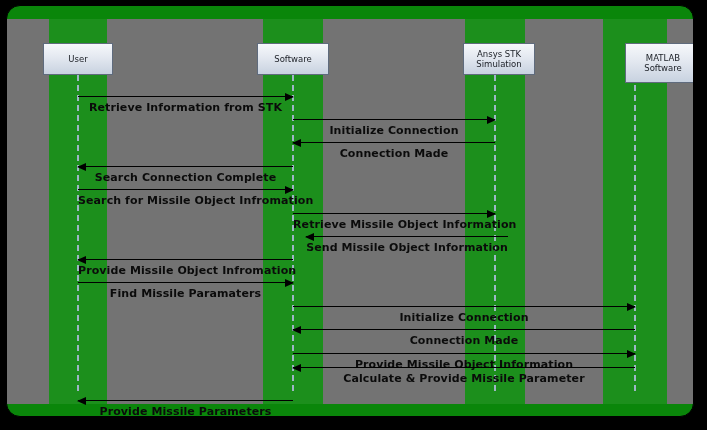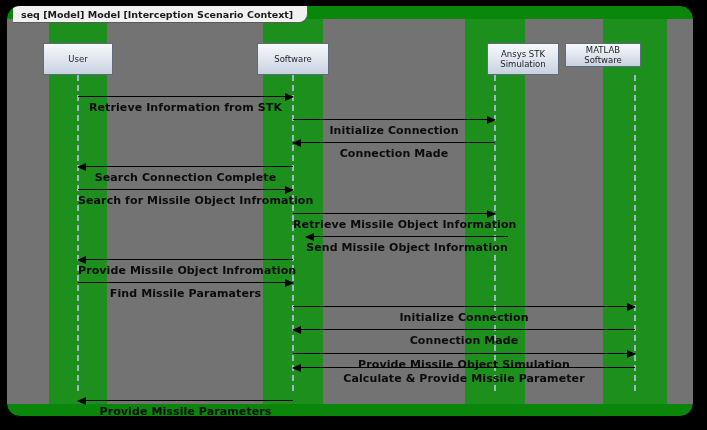--- a/index.html
+++ b/index.html
@@ -137,21 +137,20 @@
     z-index: 17;
     letter-spacing: 0.1px;
   }
 </style>
 </head>
 <body>
 
 <div id="stage">
   <div id="frame">
 
-    <div id="frame-label">seq [Model] Model [Interception Scenario Context]</div>
 
     <div id="canvas">
       <div id="bands">
           <div class="band" style="left: 42px; width: 58px; background: rgb(28, 143, 28);"></div>
           <div class="band" style="left: 256px; width: 60px; background: rgb(28, 143, 28);"></div>
           <div class="band" style="left: 458px; width: 60px; background: rgb(28, 143, 28);"></div>
           <div class="band" style="left: 596px; width: 64px; background: rgb(28, 143, 28);"></div>
         </div>
       <div id="lifelines">
           <div class="lifeline" style="left: 70px; top: 56px; height: 316px;"></div>
@@ -159,24 +158,24 @@
           <div class="lifeline" style="left: 487px; top: 56px; height: 316px;"></div>
           <div class="lifeline" style="left: 627px; top: 56px; height: 316px;"></div>
         </div>
       <div id="heads">
           <div class="lifeline-head" style="left: 36px; top: 24px; width: 70px; height: 32px;">
             <span>User</span>
           </div>
           <div class="lifeline-head" style="left: 250px; top: 24px; width: 72px; height: 32px;">
             <span>Software</span>
           </div>
-          <div class="lifeline-head" style="left: 480px; top: 24px; width: 72px; height: 32px;">
+          <div class="lifeline-head" style="left: 456px; top: 24px; width: 72px; height: 32px;">
             <span>Ansys STK Simulation</span>
           </div>
-          <div class="lifeline-head" style="left: 558px; top: 24px; width: 76px; height: 24px;">
+          <div class="lifeline-head" style="left: 618px; top: 24px; width: 76px; height: 40px;">
             <span>MATLAB Software</span>
           </div>
         </div>
       <div id="messages">
           <div class="msg" style="left: 71px; top: 77px; width: 215px;">
             <div class="arrowhead right"></div>
             <div class="msg-label">Retrieve Information from STK</div>
           </div>
           <div class="msg" style="left: 286px; top: 100px; width: 202px;">
             <div class="arrowhead right"></div>
@@ -213,21 +212,21 @@
           <div class="msg" style="left: 286px; top: 287px; width: 342px;">
             <div class="arrowhead right"></div>
             <div class="msg-label">Initialize Connection</div>
           </div>
           <div class="msg" style="left: 286px; top: 310px; width: 342px;">
             <div class="arrowhead left"></div>
             <div class="msg-label">Connection Made</div>
           </div>
           <div class="msg" style="left: 286px; top: 334px; width: 342px;">
             <div class="arrowhead right"></div>
-            <div class="msg-label">Provide Missile Object Simulation</div>
+            <div class="msg-label">Provide Missile Object Information</div>
           </div>
           <div class="msg" style="left: 286px; top: 348px; width: 342px;">
             <div class="arrowhead left"></div>
             <div class="msg-label">Calculate &amp; Provide Missile Parameter</div>
           </div>
           <div class="msg" style="left: 71px; top: 381px; width: 215px;">
             <div class="arrowhead left"></div>
             <div class="msg-label">Provide Missile Parameters</div>
           </div>
         </div>

